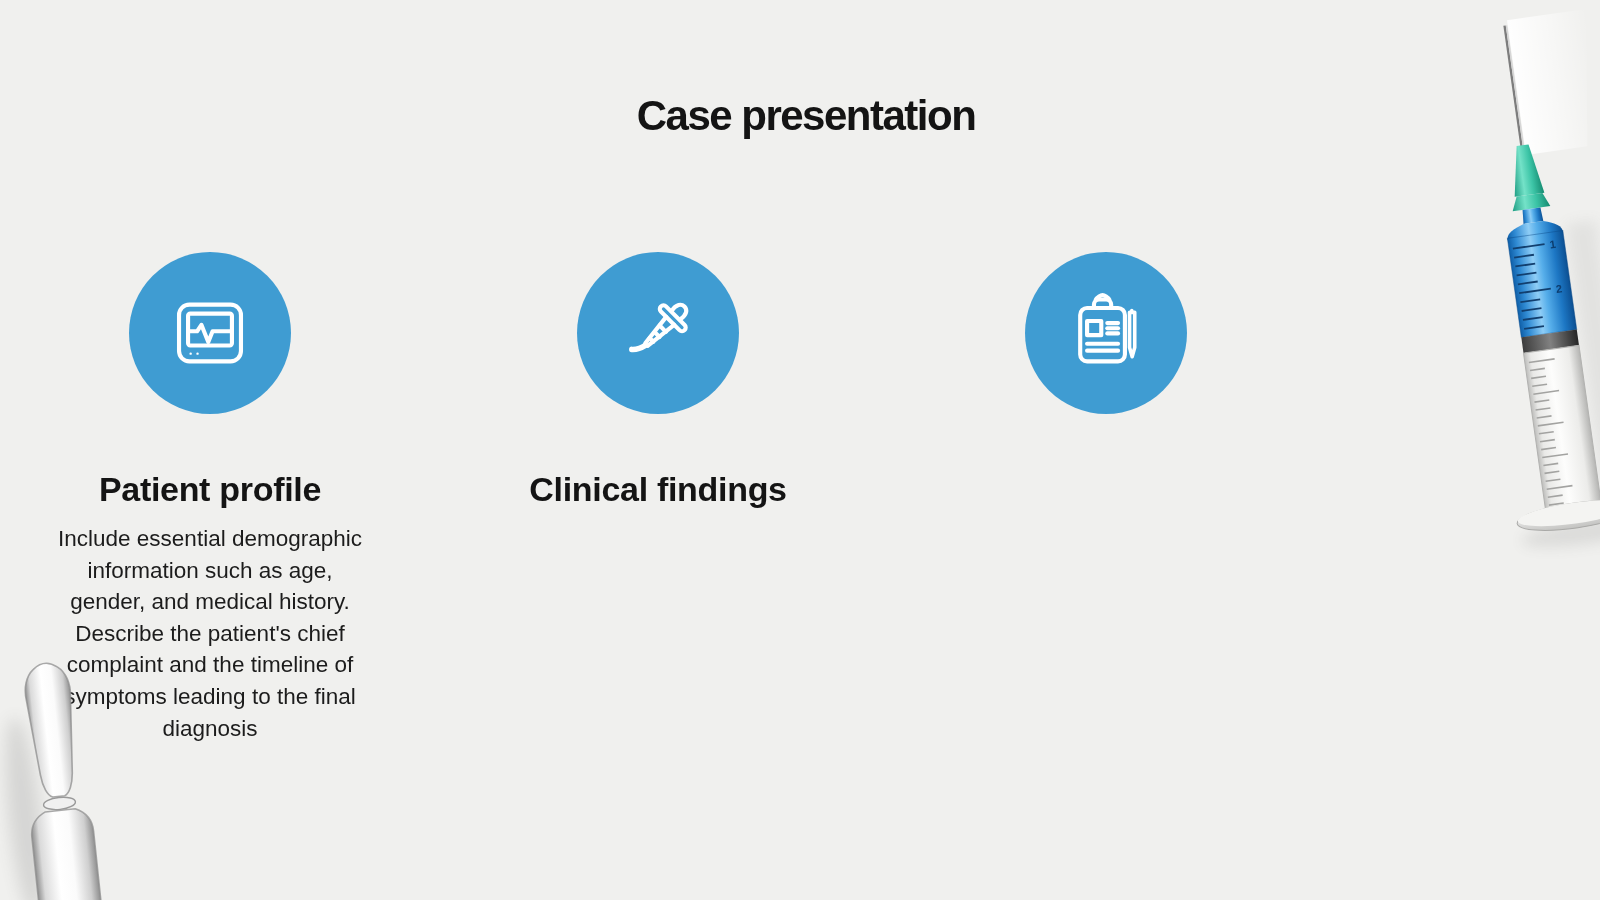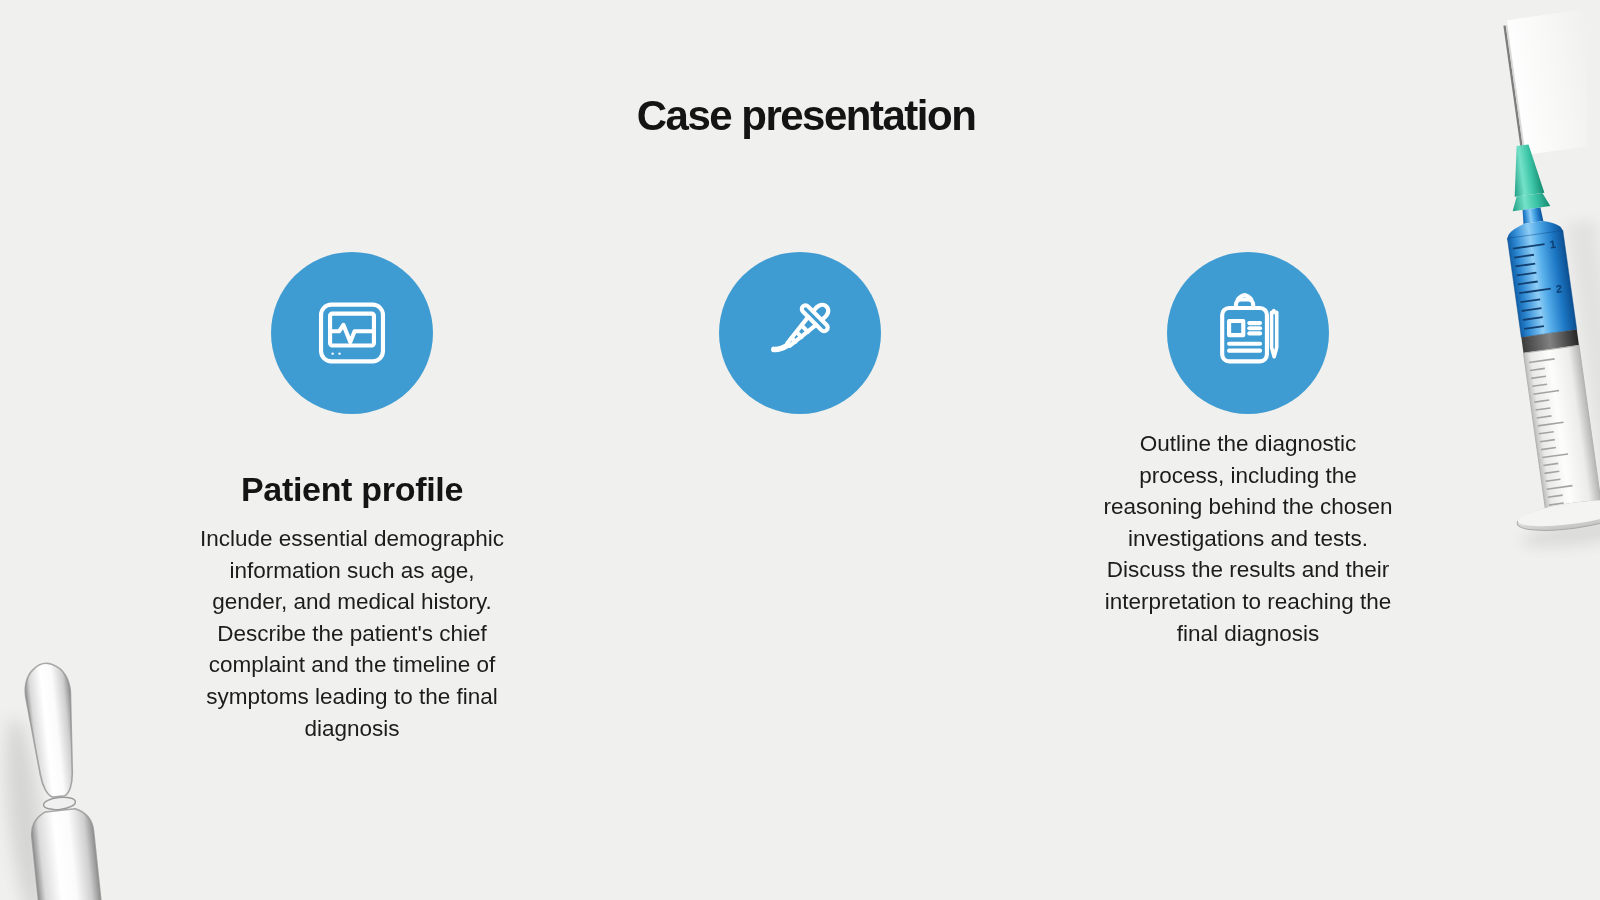--- a/index.html
+++ b/index.html
@@ -8,21 +8,21 @@
     background:#f0f0ee;
     font-family:"Liberation Sans","DejaVu Sans",sans-serif;
   }
   .slide{position:absolute;inset:0}
   .title{
     position:absolute;top:86px;left:0;width:100%;margin:6px;
     text-align:center;font-size:42px;font-weight:700;letter-spacing:-1.5px;color:#141414;
   }
   .columns{
     position:absolute;top:252px;left:0;width:100%;
-    display:flex;justify-content:center;gap:28px;
+    display:flex;justify-content:flex-start;gap:28px;
   }
   .column{width:420px;display:flex;flex-direction:column;align-items:center;text-align:center}
   .icon-circle{
     width:162px;height:162px;border-radius:50%;background:#3f9cd2;
     display:flex;align-items:center;justify-content:center;flex:0 0 auto;
   }
   .icon-circle svg{width:86px;height:86px;display:block}
   .col-heading{margin:56px 0 0;font-size:34px;font-weight:700;letter-spacing:-.3px;color:#141414}
   .col-body{
     margin:14px 0 8px;font-size:22.5px;line-height:31.6px;color:#1c1c1c;
@@ -68,20 +68,21 @@
             <rect x="30.5" y="21.5" width="39" height="8.5" rx="4.2"></rect>
             <path d="M43.5,30 L48,69"></path>
             <path d="M56.5,30 L52,69"></path>
             <path d="M45.2,42.5 L55.6,42.5"></path>
             <path d="M46.3,52 L54.5,52"></path>
             <path d="M47.2,61 L53.4,61"></path>
             <path d="M50,70 C48.5,76.5 46,81.5 42,85" stroke-width="6.5"></path>
           </g>
         </svg>
       </div>
+      <h2 class="col-heading">Clinical findings</h2>
     </article>
 
     <article class="column">
       <div class="icon-circle">
         <svg viewBox="0 0 100 100" fill="none" stroke="#ffffff" stroke-width="4.8" stroke-linecap="round" stroke-linejoin="round">
           <rect x="20" y="21" width="52" height="62" rx="8"></rect>
           <path d="M36,21 L36,17 C36,13.5 39,11 42,11 L50,11 C53,11 56,13.5 56,17 L56,21"></path>
           <path d="M38,11.5 C39.5,8 44,6 46,6 C48,6 52.5,8 54,11.5"></path>
           <circle cx="46" cy="11" r="1.2" fill="#ffffff" stroke="none"></circle>
           <rect x="28" y="36" width="16.5" height="16.5"></rect>
@@ -89,27 +90,20 @@
           <path d="M51.5,44.5 H64"></path>
           <path d="M51.5,50.5 H64"></path>
           <path d="M28,62.5 H64"></path>
           <path d="M28,70.5 H64"></path>
           <g stroke-width="4.2">
             <path d="M80,24 L80,25"></path>
             <path d="M77.4,26 L77.4,67 L80.4,77.5 L83.4,67 L83.4,26 Z"></path>
           </g>
         </svg>
       </div>
-      <p class="col-body">Outline the diagnostic
-process, including the
-reasoning behind the chosen
-investigations and tests.
-Discuss the results and their
-interpretation to reaching the
-final diagnosis</p>
     </article>
 
   </section>
 
   <svg class="syringe" viewBox="0 0 225 660">
     <defs>
       <linearGradient id="sy-glow" x1="0" y1="0" x2="1" y2="0">
         <stop offset="0" stop-color="#ffffff" stop-opacity="0.95"></stop>
         <stop offset="0.55" stop-color="#ffffff" stop-opacity="0.45"></stop>
         <stop offset="1" stop-color="#ffffff" stop-opacity="0"></stop>

